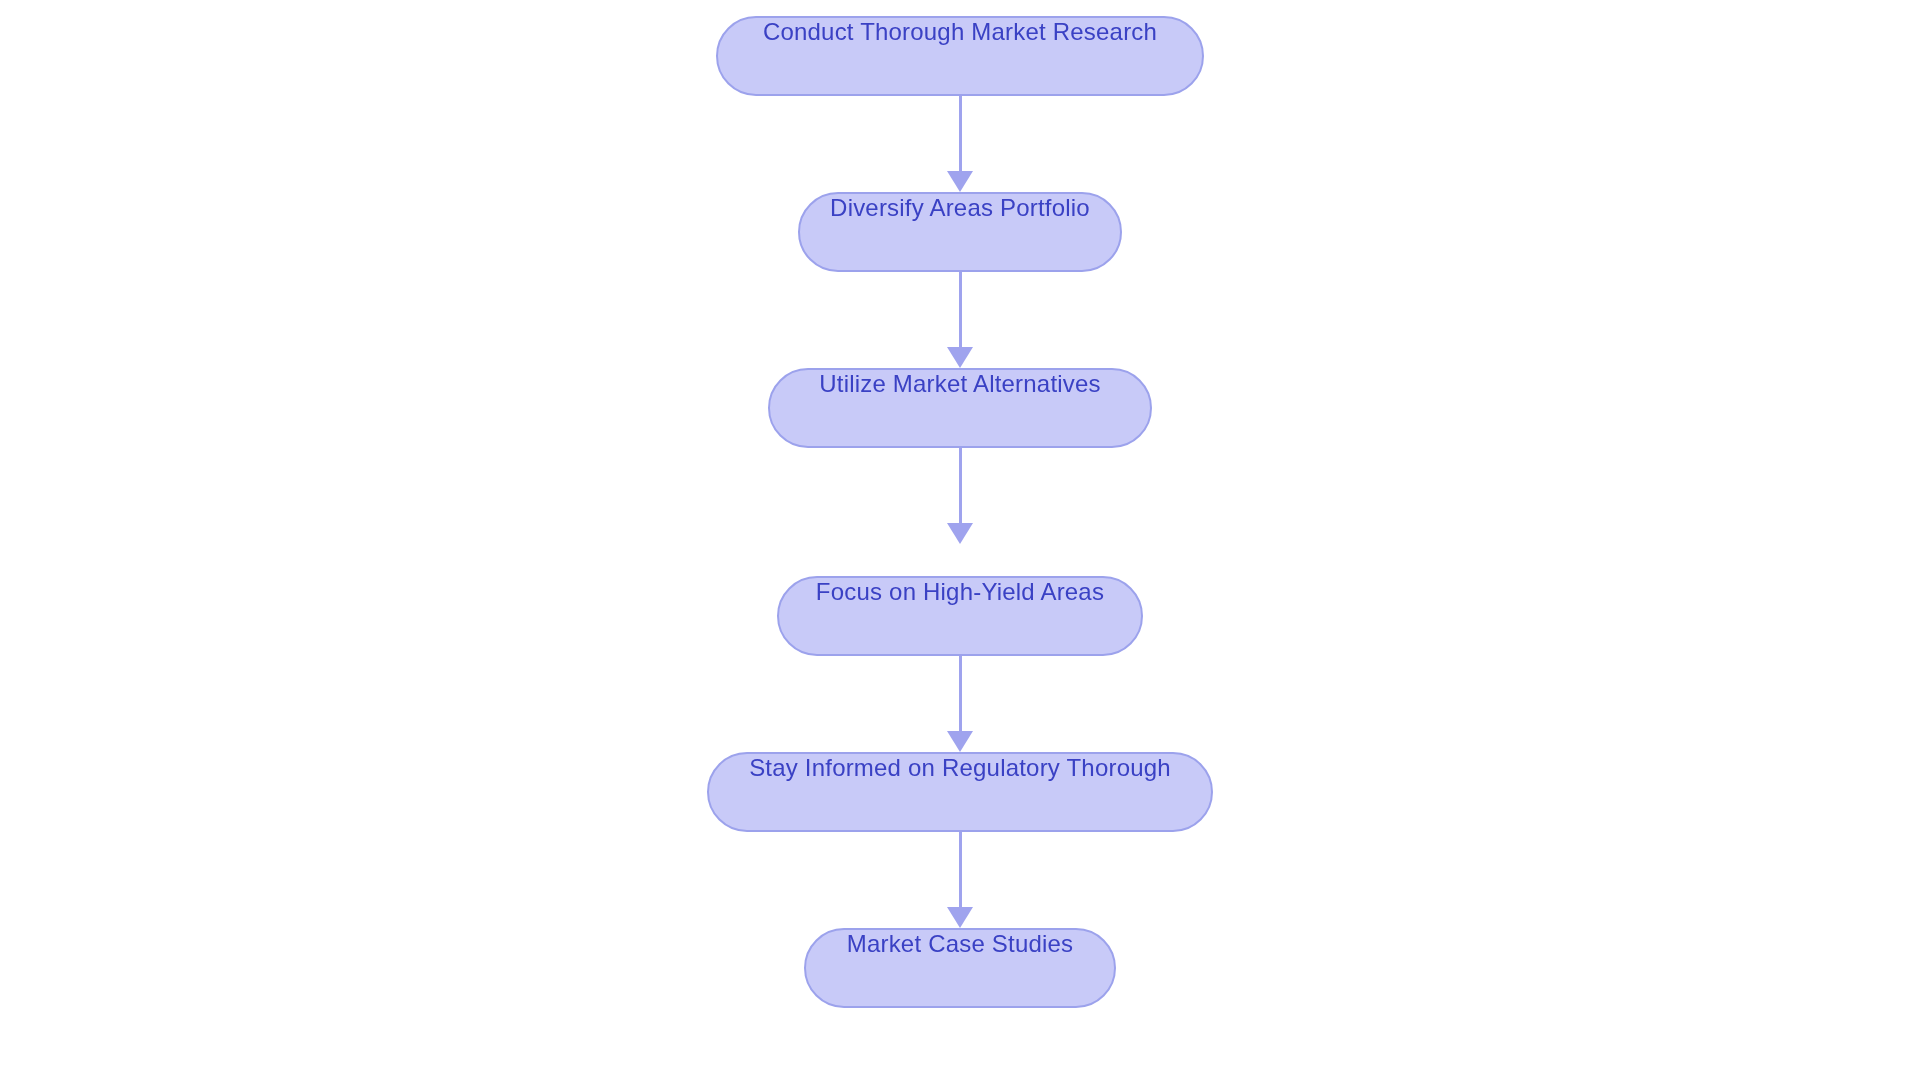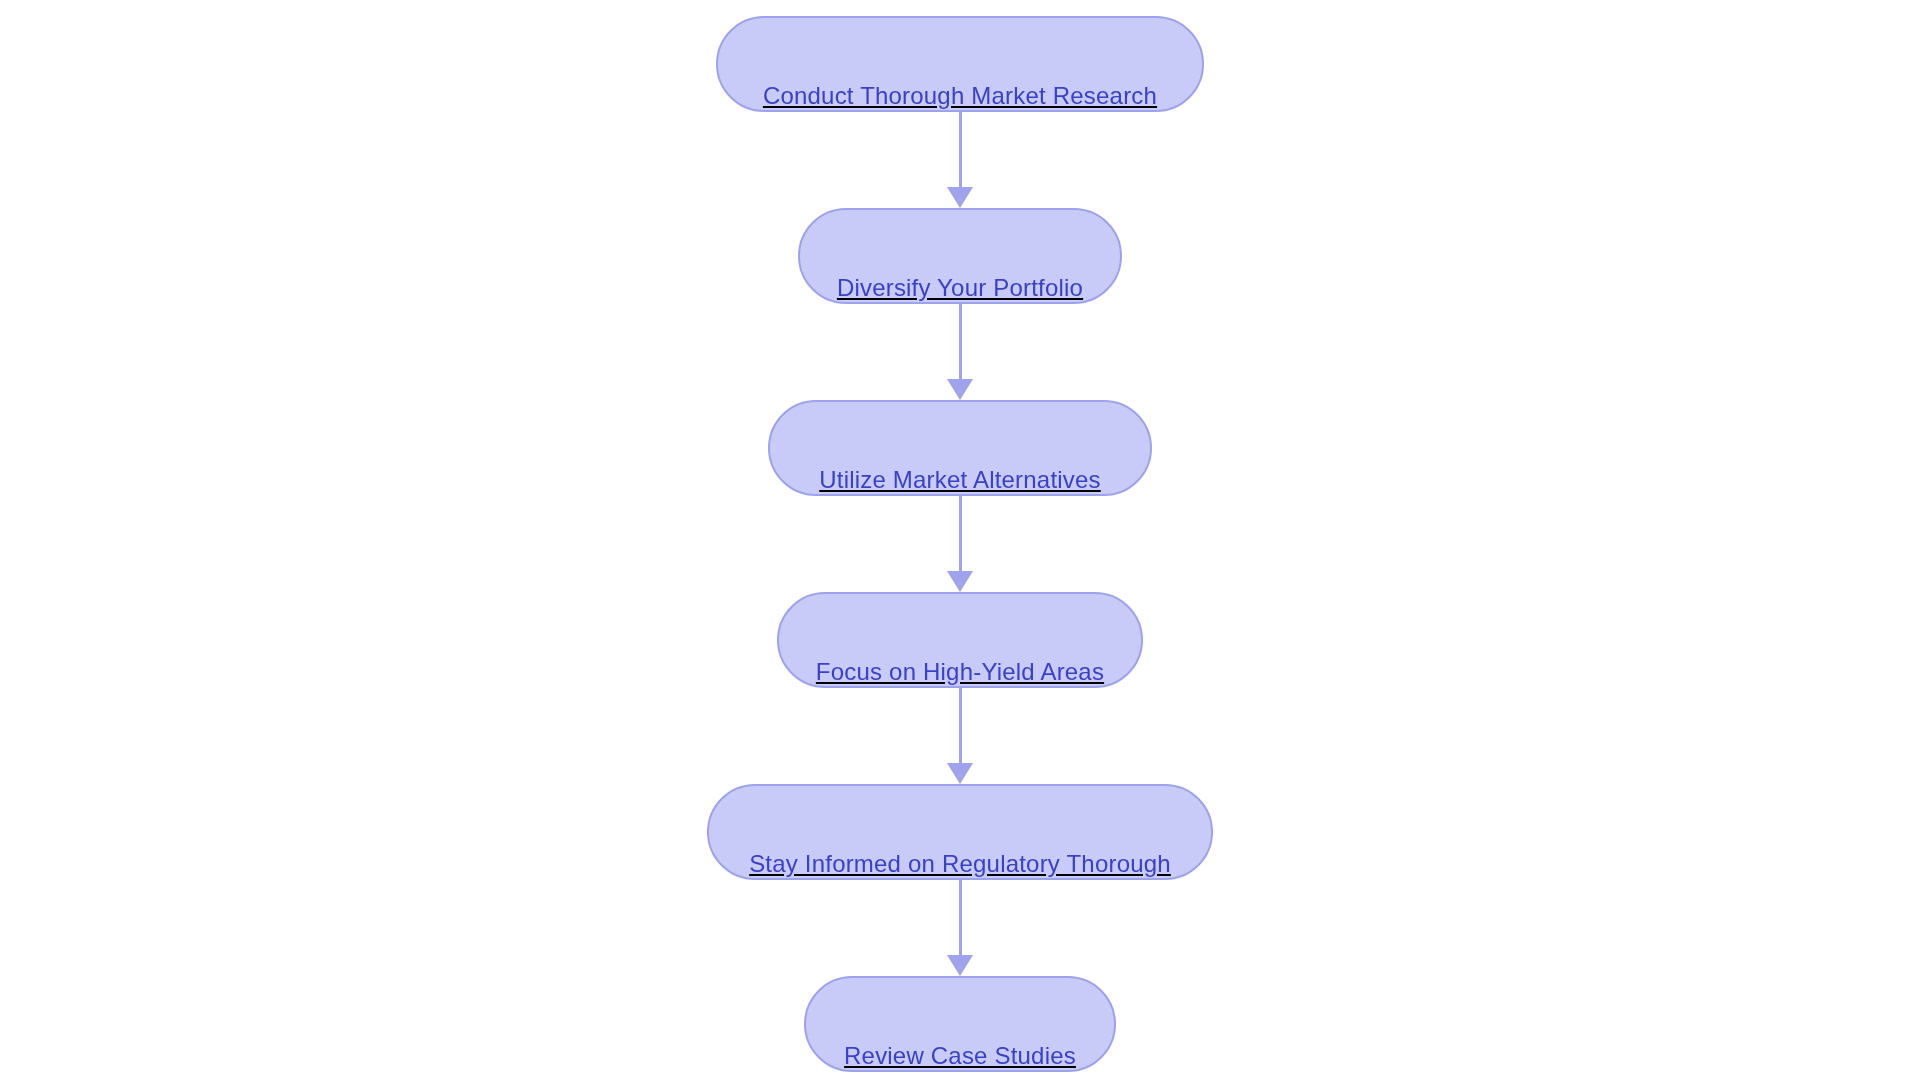--- a/index.html
+++ b/index.html
@@ -19,40 +19,39 @@
   }
   .flowchart {
     width: 1920px;
     height: 1083px;
     padding-top: 16px;
     display: flex;
     flex-direction: column;
     align-items: center;
   }
   .flow-node {
-    height: 96px;
+    height: 80px;
     border-radius: 48px;
     background: var(--node-fill);
     border: 2px solid var(--node-border);
     display: flex;
-    align-items: flex-end;
+    align-items: flex-start;
     justify-content: center;
     flex: 0 0 auto;
-    text-decoration: underline;
   }
   .flow-node .node-label {
     color: var(--node-text);
     font-size: 24px;
     letter-spacing: 0.2px;
     white-space: nowrap;
   }
   .n1 { width: 488px; }
   .n2 { width: 324px; }
   .n3 { width: 384px; }
-  .n4 { width: 366px; }
+  .n4 { width: 366px; margin-top: 32px; }
   .n5 { width: 506px; }
   .n6 { width: 312px; }
   .connector {
     height: 96px;
     display: flex;
     flex-direction: column;
     align-items: center;
     flex: 0 0 auto;
   }
   .connector-line {
@@ -77,21 +76,21 @@
   <div class="flow-node n1">
     <span class="node-label">Conduct Thorough Market Research</span>
   </div>
 
   <div class="connector">
     <div class="connector-line"></div>
     <div class="arrowhead"></div>
   </div>
 
   <div class="flow-node n2">
-    <span class="node-label">Diversify Your Portfolio</span>
+    <span class="node-label">Diversify Areas Portfolio</span>
   </div>
 
   <div class="connector">
     <div class="connector-line"></div>
     <div class="arrowhead"></div>
   </div>
 
   <div class="flow-node n3">
     <span class="node-label">Utilize Market Alternatives</span>
   </div>
@@ -113,16 +112,16 @@
   <div class="flow-node n5">
     <span class="node-label">Stay Informed on Regulatory Thorough</span>
   </div>
 
   <div class="connector">
     <div class="connector-line"></div>
     <div class="arrowhead"></div>
   </div>
 
   <div class="flow-node n6">
-    <span class="node-label">Review Case Studies</span>
+    <span class="node-label">Market Case Studies</span>
   </div>
 
 </div>
 
 </body></html>

